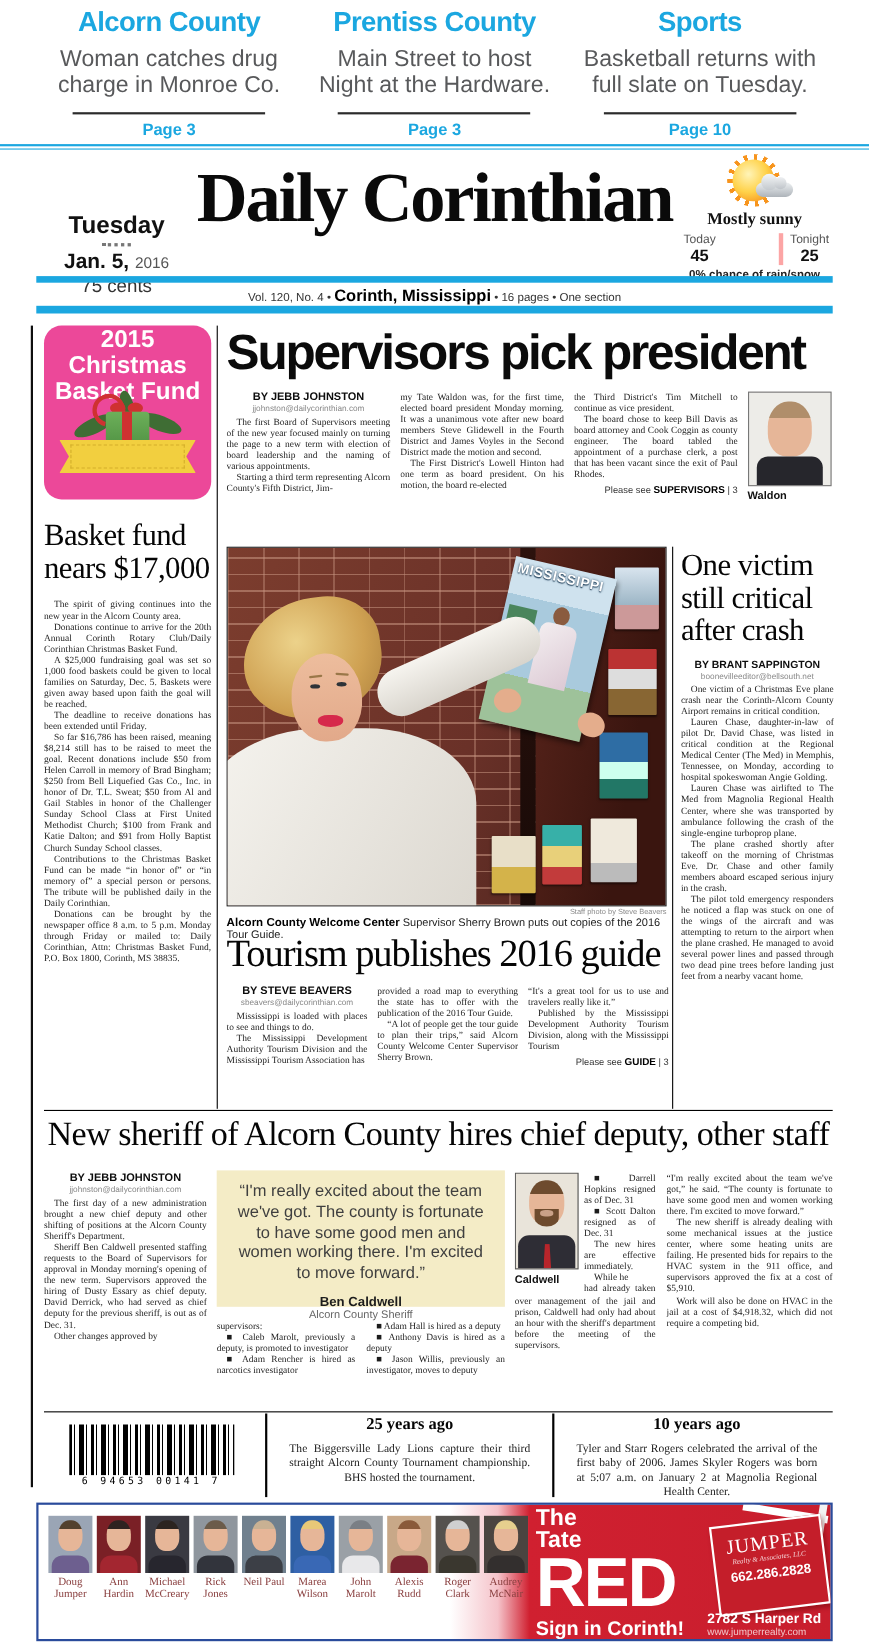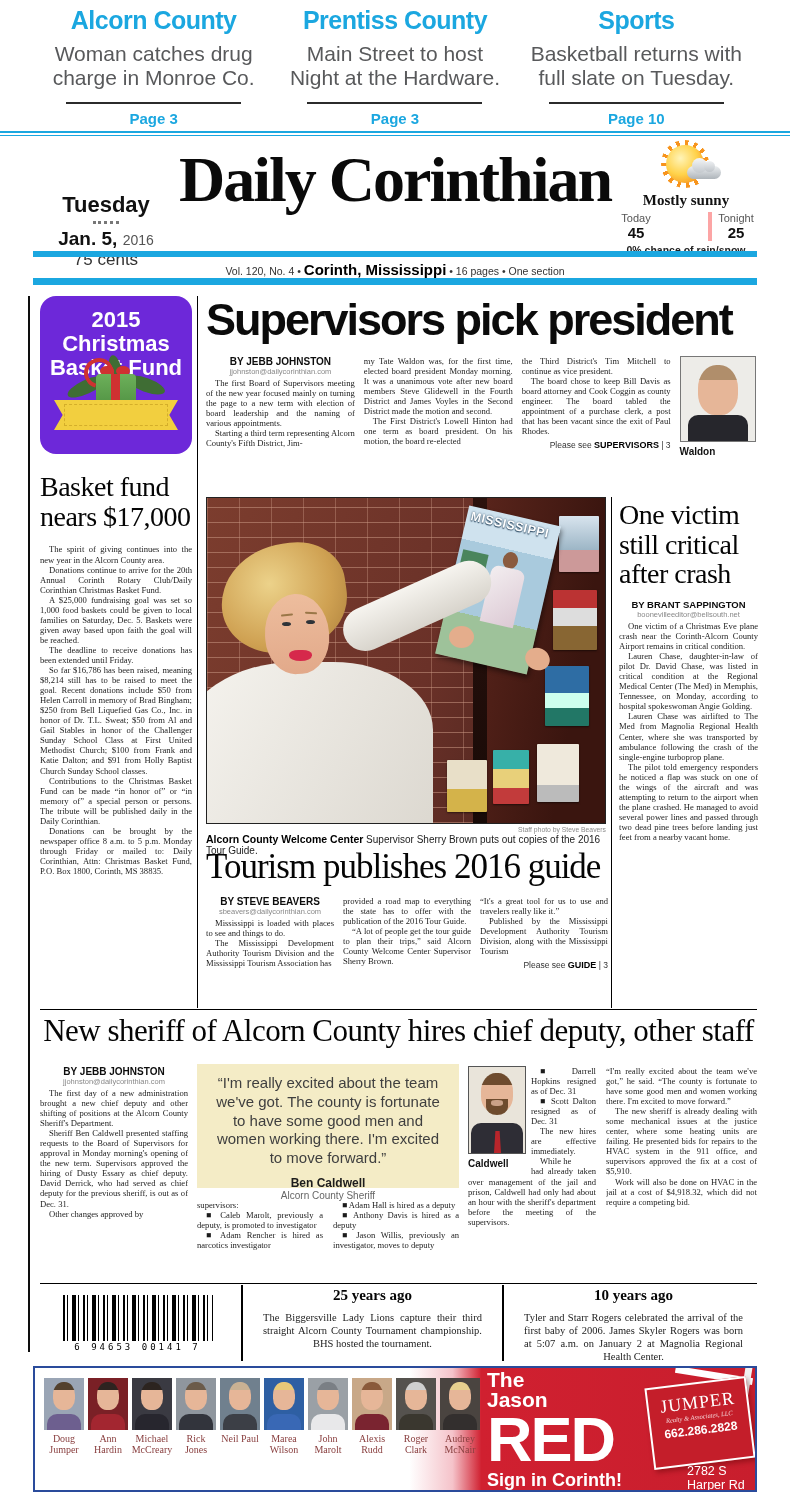--- a/index.html
+++ b/index.html
@@ -61,22 +61,22 @@
   .bymail{font:7.5px "Liberation Sans",sans-serif;text-align:center;color:#888;margin-bottom:2px;}
   .jump{font:8.5px "Liberation Sans",sans-serif;text-align:right;margin-top:4px;color:#333;}
   .jump b{font-size:9px;color:#000;}
   .vrule{width:1px;background:#000;}
   .hrule{left:40px;width:717px;border-top:1.5px solid #000;}
 
   #scan-edge{left:28px;top:296px;width:2px;height:1056px;background:#0e0e0e;}
 
   
   #sidebar{top:296px;left:40px;width:152px;}
-  #xmasbox{width:152px;height:158px;border-radius:16px;background:#6d28d9;position:relative;overflow:hidden;
-     text-align:center;font:bold 22px/1.08 "Liberation Sans",sans-serif;color:#fff;padding-top:12px;box-sizing:border-box;}
+  #xmasbox{width:152px;height:158px;border-radius:16px;background:#ec4899;position:relative;overflow:hidden;
+     text-align:center;font:bold 22px/1.08 "Liberation Sans",sans-serif;color:#fff;box-sizing:border-box;}
   .leaf{position:absolute;width:40px;height:14px;border-radius:50%;background:#3f6d34;}
   .gift{position:absolute;left:56px;top:78px;width:40px;height:36px;border-radius:4px;
      background:linear-gradient(90deg,rgba(0,0,0,0) 0 15px,#cf3131 15px 24px,rgba(0,0,0,0) 24px),linear-gradient(#6db05a,#4e8f41);}
   .bow{position:absolute;left:60px;top:70px;width:14px;height:10px;border-radius:50%;background:#cf3131;box-shadow:16px 0 0 #cf3131;}
   .curl{position:absolute;left:44px;top:62px;width:22px;height:22px;border:4px solid #cf3131;border-radius:50%;border-bottom-color:transparent;transform:rotate(-30deg);}
   .banner{position:absolute;left:14px;top:104px;width:124px;height:30px;background:#f2cf3f;
      clip-path:polygon(0 0,7% 50%,0 100%,100% 100%,93% 50%,100% 0);}
   .banner::before{content:"";position:absolute;inset:4px 10px;border:1px dashed #d4ae2a;}
   #basket-head{font:28px/1.08 "Liberation Serif",serif;color:#050505;margin:18px 0 12px;letter-spacing:-.5px;}
   #basket-body{width:152px;}
@@ -203,21 +203,21 @@
   #ad-red{font-weight:800;font-size:63px;letter-spacing:-2px;}
   #ad-sign{font-weight:bold;font-size:18px;margin-top:2px;}
   #post1{position:absolute;left:640px;top:4px;width:78px;height:7px;background:#fff;transform:rotate(9deg);}
   #post2{position:absolute;left:708px;top:-2px;width:7px;height:34px;background:#f2f2f2;transform:rotate(9deg);}
   #signboard{position:absolute;left:614px;top:14px;width:98px;height:78px;background:#c41e2a;border:2px solid #fff;
      transform:rotate(-7deg);text-align:center;color:#fff;box-shadow:2px 3px 5px rgba(80,0,0,.4);}
   #sb-name{font:18px "Liberation Serif",serif;letter-spacing:1px;margin-top:8px;}
   #sb-sub{font:italic 6.5px "Liberation Serif",serif;color:#f4d3d6;}
   #sb-phone{font:bold 12px "Liberation Sans",sans-serif;margin-top:3px;}
   #ad-addr{position:absolute;left:608px;top:96px;text-align:left;font-family:"Liberation Sans",sans-serif;}
-  #ad-addr .l1{font-weight:normal;font-size:12.5px;color:#fff;margin-left:44px;}
+  #ad-addr .l1{font-weight:bold;font-size:12.5px;color:#fff;}
   #ad-addr .l2{font-size:9px;color:#f0c4c8;}
 </style>
 </head>
 <body>
 
 <div id="page">
 
   <div class="abs" id="teasers">
     <div class="teaser">
       <div class="t-sec">Alcorn County</div>
@@ -362,20 +362,21 @@
 
   <div class="abs vrule" id="vrule-crash"></div>
   <div class="abs" id="crash">
     <div id="crash-head">One victim still critical after crash</div>
     <div class="byline">BY BRANT SAPPINGTON</div>
     <div class="bymail">boonevilleeditor@bellsouth.net</div>
     <div id="crash-body" class="bodytext">
       <p>One victim of a Christmas Eve plane crash near the Corinth-Alcorn County Airport remains in critical condition.</p>
       <p>Lauren Chase, daughter-in-law of pilot Dr. David Chase, was listed in critical condition at the Regional Medical Center (The Med) in Memphis, Tennessee, on Monday, according to hospital spokeswoman Angie Golding.</p>
       <p>Lauren Chase was airlifted to The Med from Magnolia Regional Health Center, where she was transported by ambulance following the crash of the single-engine turboprop plane.</p>
+      <p>The plane crashed shortly after takeoff on the morning of Christmas Eve. Dr. Chase and other family members aboard escaped serious injury in the crash.</p>
       <p>The pilot told emergency responders he noticed a flap was stuck on one of the wings of the aircraft and was attempting to return to the airport when the plane crashed. He managed to avoid several power lines and passed through two dead pine trees before landing just feet from a nearby vacant home.</p>
     </div>
   </div>
 
   <div class="abs" id="tourism">
     <div id="tour-head">Tourism publishes 2016 guide</div>
     <div id="tour-cols">
       <div class="tourcol bodytext">
         <div class="byline">BY STEVE BEAVERS</div>
         <div class="bymail">sbeavers@dailycorinthian.com</div>
@@ -528,21 +529,21 @@
       <div class="agent">
           <span class="mug a10">
             <i class="mhead"></i>
             <i class="mbody"></i>
           </span>
           <div class="aname">Audrey McNair</div>
         </div>
     </div>
     <div id="ad-text">
       <div id="ad-the">The</div>
-      <div id="ad-most">Jason</div>
+      <div id="ad-most">Tate</div>
       <div id="ad-red">RED</div>
       <div id="ad-sign">Sign in Corinth!</div>
     </div>
     <div id="post1"></div>
     <div id="post2"></div>
     <div id="signboard">
       <div id="sb-name">JUMPER</div>
       <div id="sb-sub">Realty &amp; Associates, LLC</div>
       <div id="sb-phone">662.286.2828</div>
     </div>

